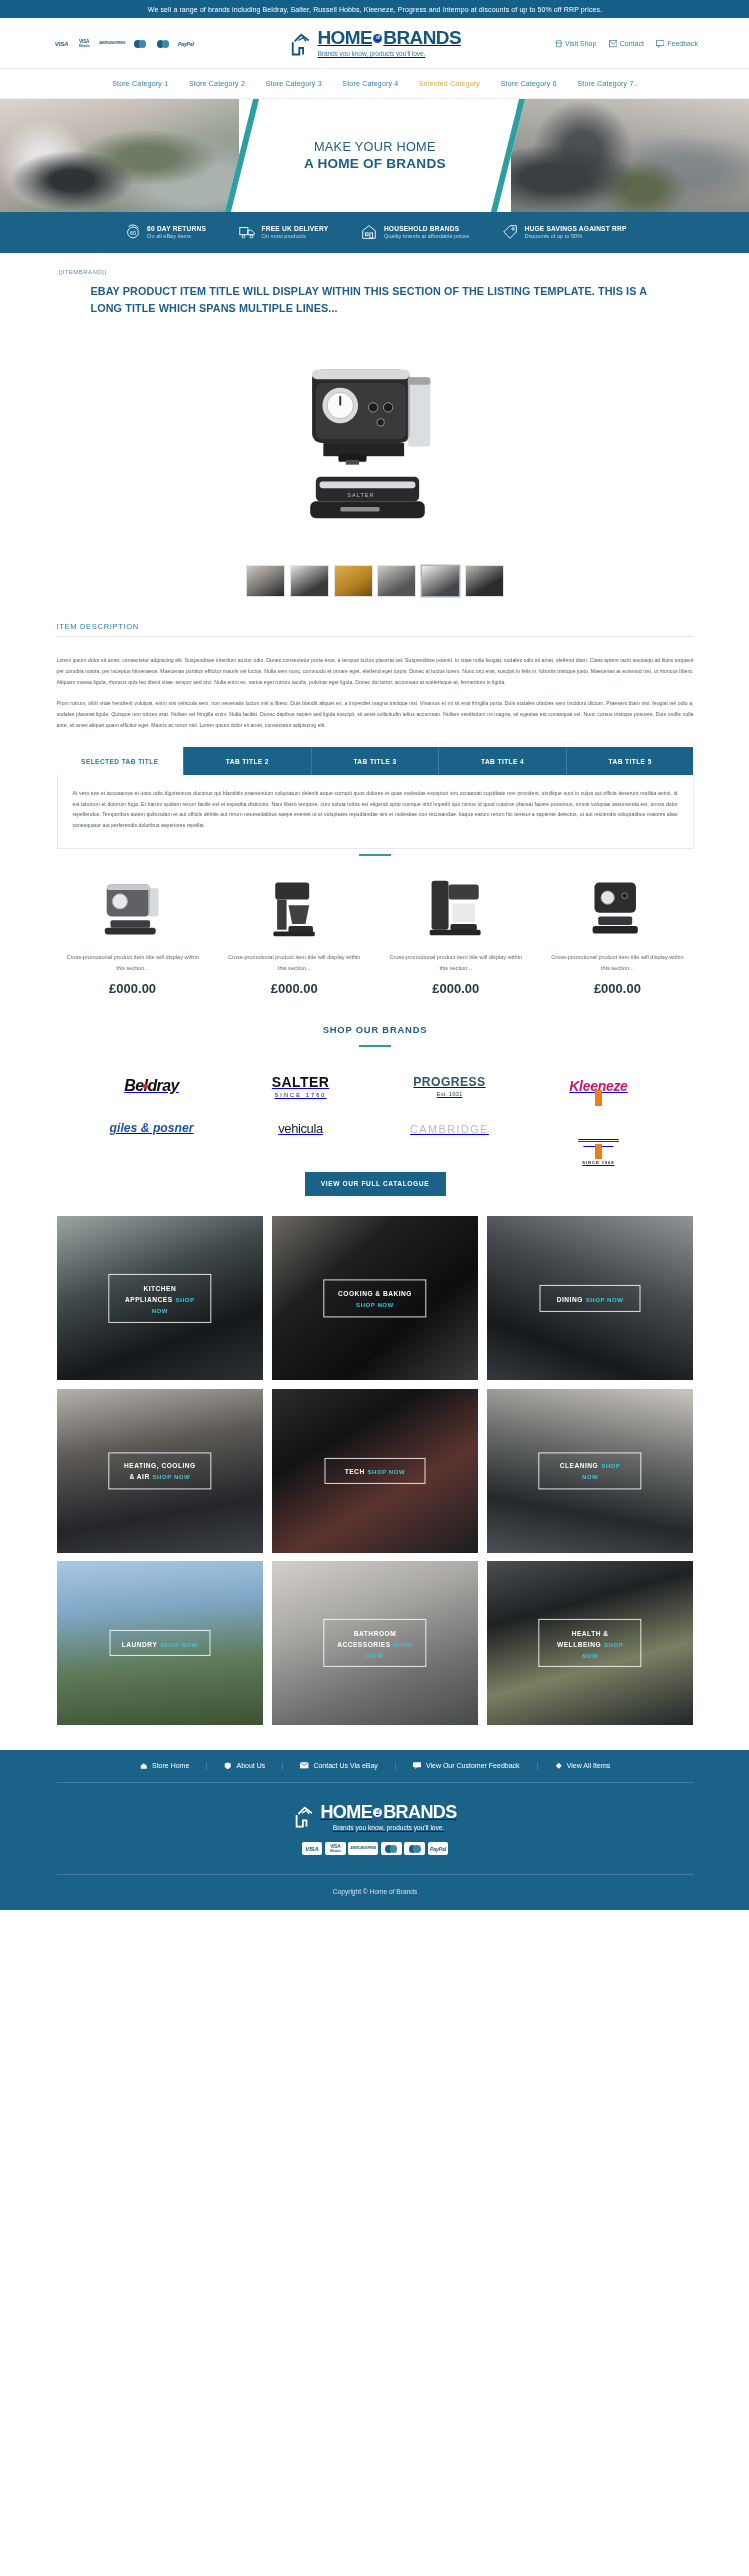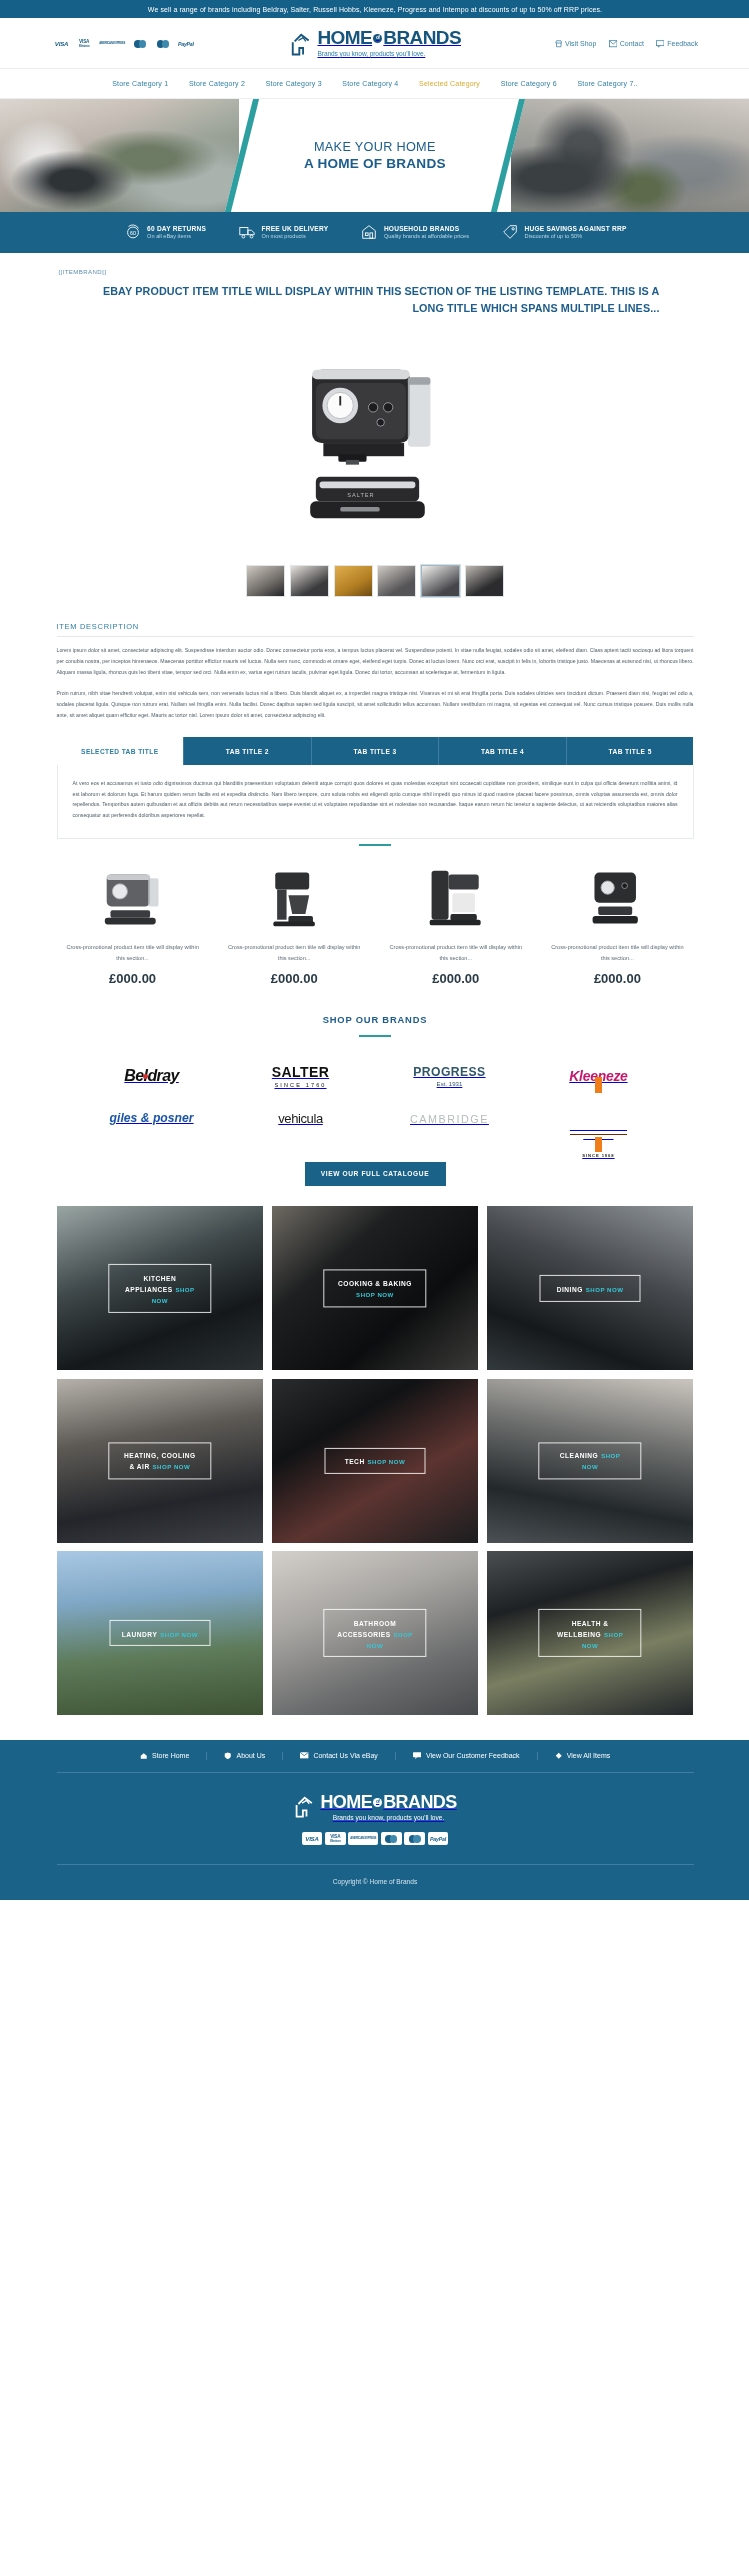--- a/index.html
+++ b/index.html
@@ -152,21 +152,21 @@
   .benefit .bt { font-size: 6.6px; font-weight: bold; letter-spacing: 0.2px; }
   .benefit .bs { font-size: 5.6px; color: #bcd8e6; margin-top: 0.9px; }
 
   
   .listing-head { padding: 15px 0 0; }
   .itembrand {
     font-size: 6.1px; color: #5d8fae; letter-spacing: 0.4px;
     padding-left: 1.9px; margin-bottom: 8.4px;
   }
   .item-title {
-    text-align: right; color: #1d5d8b; font-weight: bold;
+    text-align: left; color: #1d5d8b; font-weight: bold;
     font-size: 10.8px; line-height: 1.5; letter-spacing: 0.1px;
     padding: 0 34px;
   }
 
   
   .gallery { padding: 20.6px 0 0; display: flex; justify-content: center; }
   .main-photo {
     width: 216px; height: 216px; position: relative;
   }
   .thumbs {
@@ -175,21 +175,21 @@
   }
   .thumb {
     width: 39px; height: 32px; border: 0.9px solid #dfe4e8;
     position: relative; overflow: hidden; background: #f3f1ee;
   }
   .thumb.sel { border-color: #9fb6c4; box-shadow: 0 0 0 0.9px #cfdbe3; }
 
   
   .sec-title-sm {
     font-size: 7.5px; color: #2d7ea7; letter-spacing: 0.7px;
-    padding: 24.4px 0 5.6px; border-bottom: 0.9px solid #e3e8eb; margin-bottom: 8px;
+    padding: 24.4px 0 5.6px; border-bottom: 0.9px solid #e3e8eb; margin-bottom: 18px;
   }
   .para {
     font-size: 5.2px; line-height: 2.05; color: #4d5d68;
     text-align: justify; margin-bottom: 11.2px;
   }
 
   
   .tabs { display: flex; margin-top: 17px; }
   .tab {
     flex: 1; text-align: center; padding: 10.3px 3.7px;
@@ -235,21 +235,21 @@
   .b-salter .n { font-size: 14px; font-weight: bold; letter-spacing: 0.4px; color: #101010; }
   .b-salter .s { font-size: 5.6px; letter-spacing: 2.1px; color: #101010; margin-top: 1.9px; }
   .b-progress { text-align: center; }
   .b-progress .n { font-size: 12.2px; font-weight: bold; letter-spacing: 0.4px; color: #30566a; }
   .b-progress .s { font-size: 6.1px; color: #30566a; margin-top: 0.9px; }
   .b-kleeneze { font-size: 14px; color: #c5186d; font-style: italic; font-weight: bold; letter-spacing: -0.3px; }
   .b-giles { font-size: 12.2px; font-weight: bold; color: #1c55a6; line-height: .95; text-align: center; font-style: italic; }
   .b-intempo { font-size: 13px; color: #1a1a1a; letter-spacing: -0.4px; }
   .b-cambridge { font-size: 10.8px; color: #b6bbbe; letter-spacing: 1.5px; }
   .b-petra { background: #ef7d1a; color: #fff; padding: 2.8px 6.6px 1.9px; text-align: center; }
-  .b-petra .n { font-size: 16px; font-weight: bold; letter-spacing: 0.6px; margin-top: 24px; }
+  .b-petra .n { font-size: 11px; font-weight: bold; letter-spacing: 0.6px; margin-top: 24px; }
   .b-petra .s { font-size: 3.7px; letter-spacing: 1.5px; border-top: 1.4px solid #6b2a06; margin-top: 0.9px; padding-top: 0.9px; }
   .petra-wrap { text-align: center; }
   .petra-since { font-size: 4.2px; color: #1a1a1a; letter-spacing: 0.9px; margin-top: 2.8px; font-weight: bold; }
 
   .catalogue-btn {
     display: block; width: 141px; margin: 22.5px auto 0;
     background: #1a6288; color: #fff; text-align: center;
     font-size: 6.6px; font-weight: bold; letter-spacing: 0.6px;
     padding: 8.4px 0; text-decoration: none;
   }

